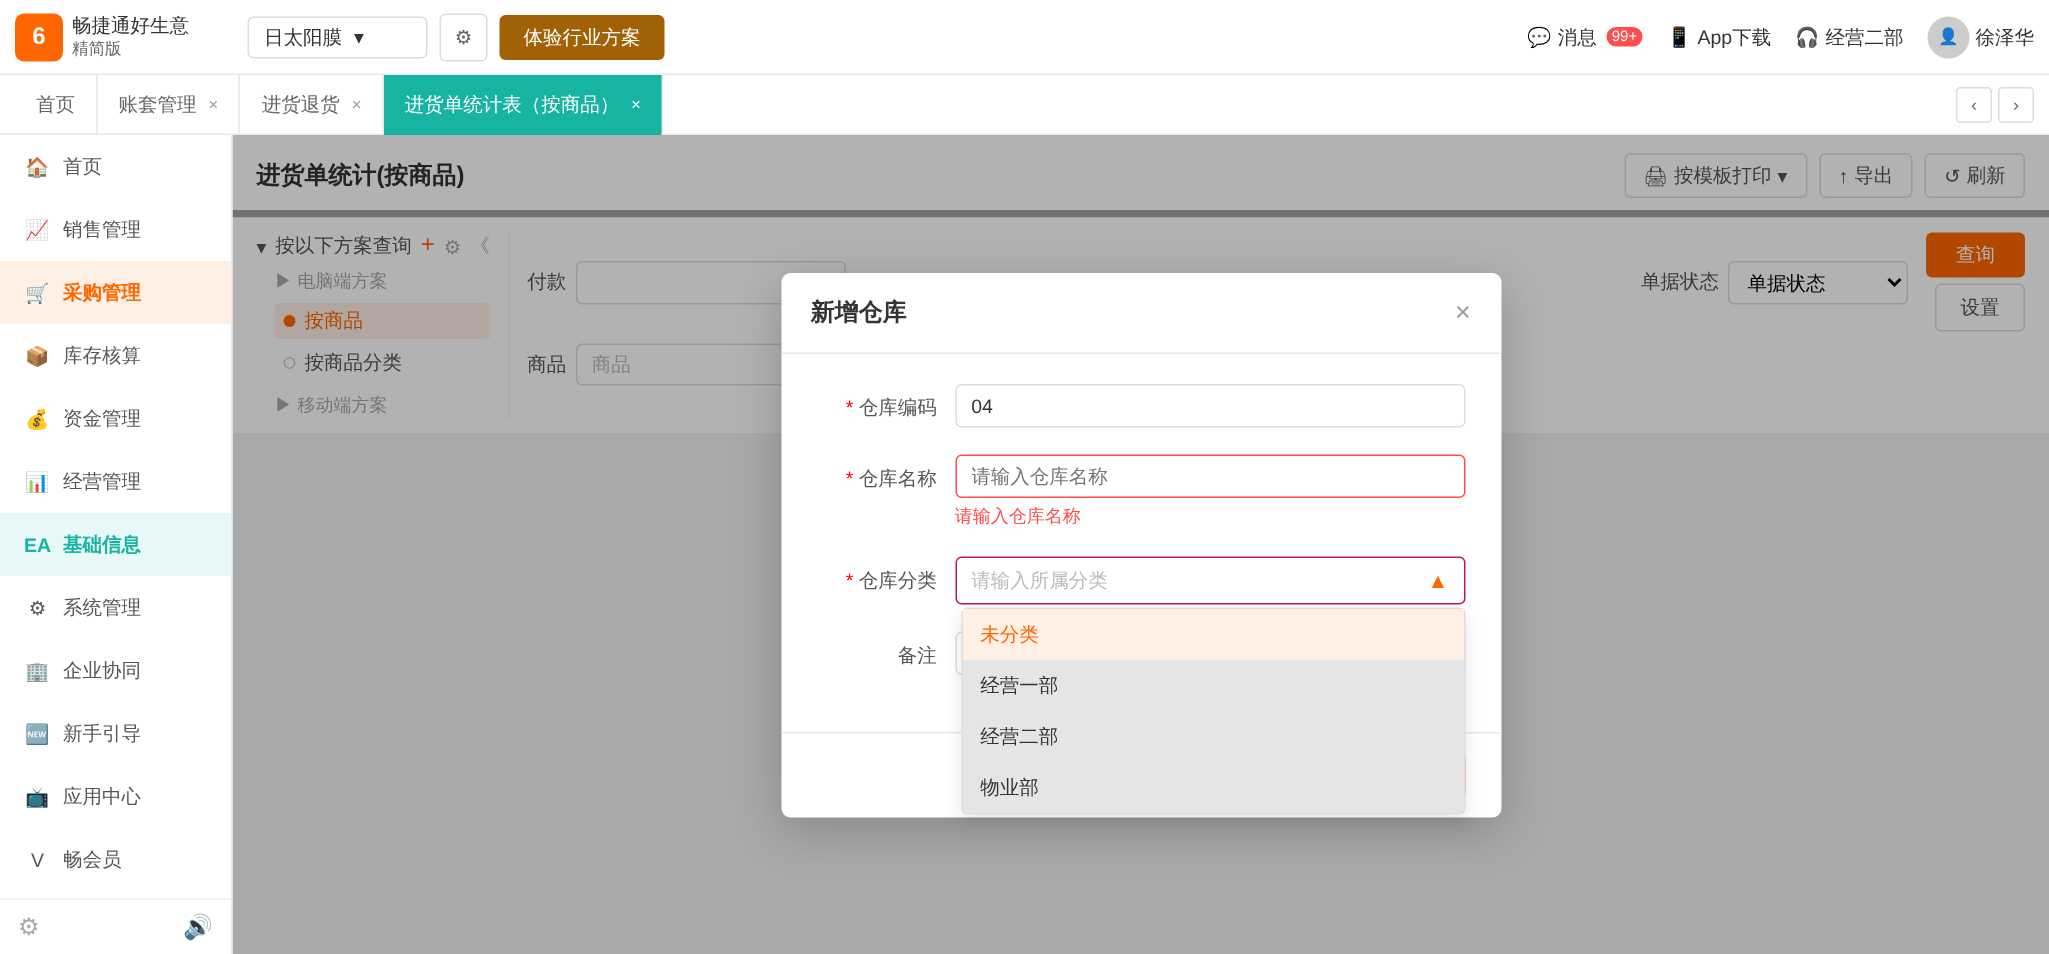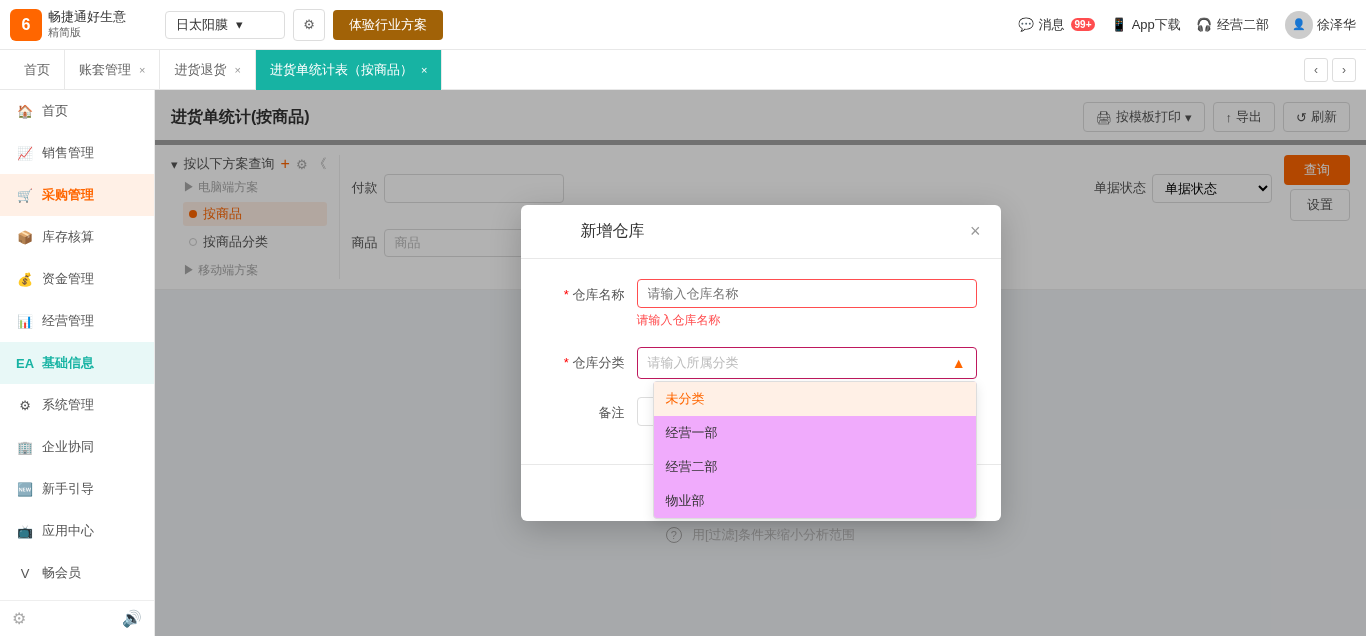--- a/index.html
+++ b/index.html
@@ -44,21 +44,21 @@
       cursor: pointer; color: #666; background: #fff;
     }
     .trial-btn {
       background: #a16207; color: white; border: none;
       border-radius: 4px; padding: 6px 16px; font-size: 13px; cursor: pointer;
     }
     .header-right { display: flex; align-items: center; gap: 16px; }
     .header-right-item { display: flex; align-items: center; gap: 4px; cursor: pointer; color: #333; font-size: 13px; }
     .badge {
       background: #ff4d4f; color: white; border-radius: 8px;
-      font-size: 10px; padding: 1px 4px; margin-left: 2px; font-weight: bold;
+      font-size: 10px; padding: 1px 4px; margin-left: 2px;
     }
     .avatar { width: 28px; height: 28px; background: #ccc; border-radius: 50%; display: flex; align-items: center; justify-content: center; font-size: 11px; color: #666; }
 
     
     .tab-bar {
       height: 40px;
       background: #fff;
       display: flex;
       align-items: center;
       border-bottom: 1px solid #e8e8e8;
@@ -117,21 +117,21 @@
     
     .modal {
       background: #fff; border-radius: 6px; width: 480px;
       box-shadow: 0 8px 32px rgba(0,0,0,0.2);
       position: relative; overflow: visible;
     }
     .modal-header {
       padding: 16px 20px; border-bottom: 1px solid #e8e8e8;
       display: flex; align-items: center; justify-content: space-between;
     }
-    .modal-title { font-size: 16px; font-weight: normal; color: #333; margin-left: 40px; }
+    .modal-title { font-size: 16px; font-weight: bold; color: #333; }
     .modal-close { cursor: pointer; color: #999; font-size: 18px; }
     .modal-body { padding: 20px 24px; }
     .form-row {
       display: flex; align-items: flex-start; gap: 12px;
       margin-bottom: 18px;
     }
     .form-label {
       width: 80px; text-align: right; font-size: 13px; color: #555;
       padding-top: 7px; flex-shrink: 0;
     }
@@ -147,22 +147,22 @@
     .dropdown-trigger {
       border: 1px solid #be185d; border-radius: 4px;
       padding: 6px 10px; font-size: 13px; color: #bbb;
       display: flex; align-items: center; justify-content: space-between;
       cursor: pointer; background: #fff;
     }
     .dropdown-arrow { color: #ff6600; font-size: 14px; }
 
     
     .dropdown-list {
-      position: absolute; top: 100%; left: 16px; right: 0;
-      background: #f0abfc; border: 1px solid #ddd; border-radius: 4px;
+      position: absolute; top: 100%; left: 4px; right: 0;
+      background: #e5e5e5; border: 1px solid #ddd; border-radius: 4px;
       box-shadow: 0 4px 12px rgba(0,0,0,0.1);
       z-index: 200; margin-top: 2px;
     }
     .dropdown-item {
       padding: 8px 12px; cursor: pointer; font-size: 13px; color: #333;
     }
     .dropdown-item.selected { background: #fff0e6; color: #ff6600; }
 
     .modal-footer {
       padding: 12px 24px; border-top: 1px solid #e8e8e8;
@@ -403,20 +403,28 @@
     </div>
 
     <div class="overlay">
       <div class="modal">
         <div class="modal-header">
           <span class="modal-title">新增仓库</span>
           <span class="modal-close">×</span>
         </div>
         <div class="modal-body">
 
+          <div class="form-row">
+            <div class="form-label required">
+              <span>仓库编码</span>
+            </div>
+            <div class="form-field">
+              <input type="text" class="form-input" value="04" style="">
+            </div>
+          </div>
 
           <div class="form-row">
             <div class="form-label required">
               <span>仓库名称</span>
             </div>
             <div class="form-field">
               <input type="text" class="form-input error" placeholder="请输入仓库名称" style="">
               <span class="error-text">请输入仓库名称</span>
             </div>
           </div>

